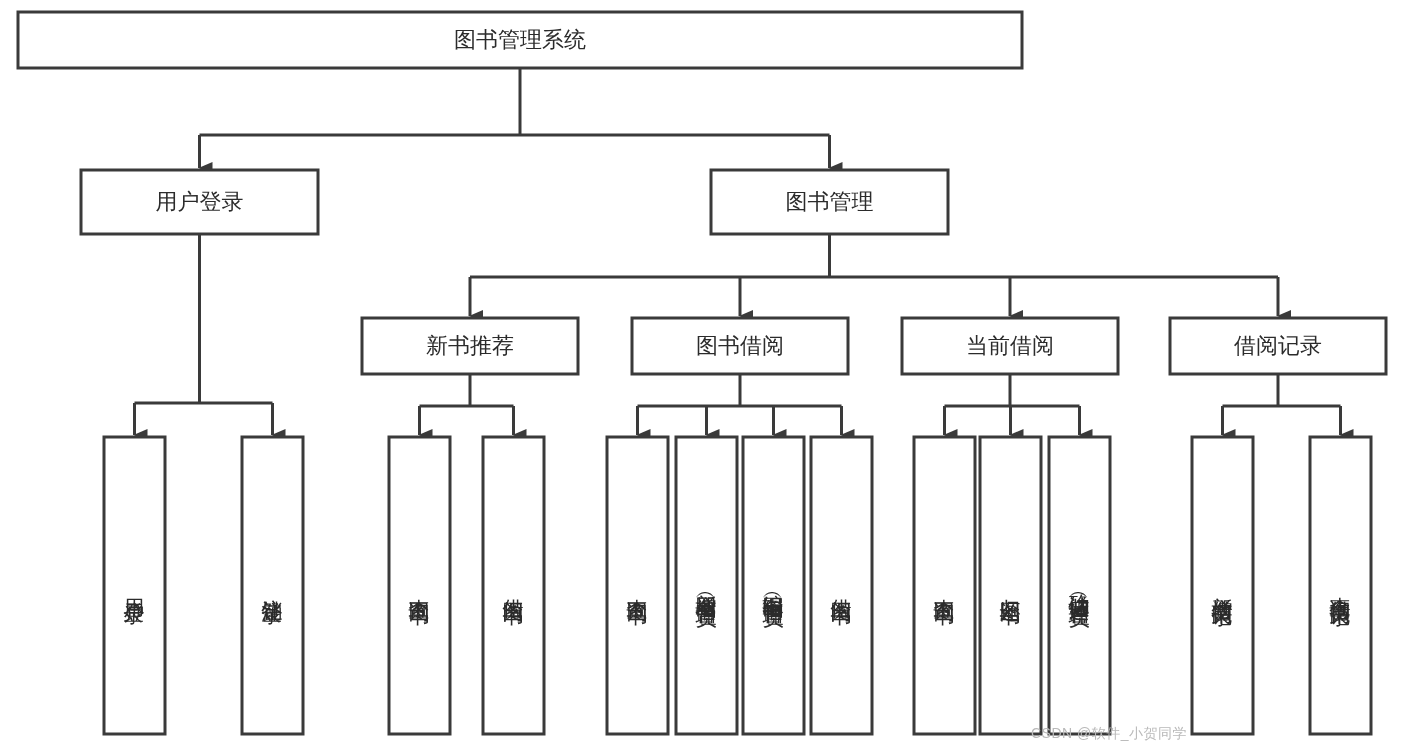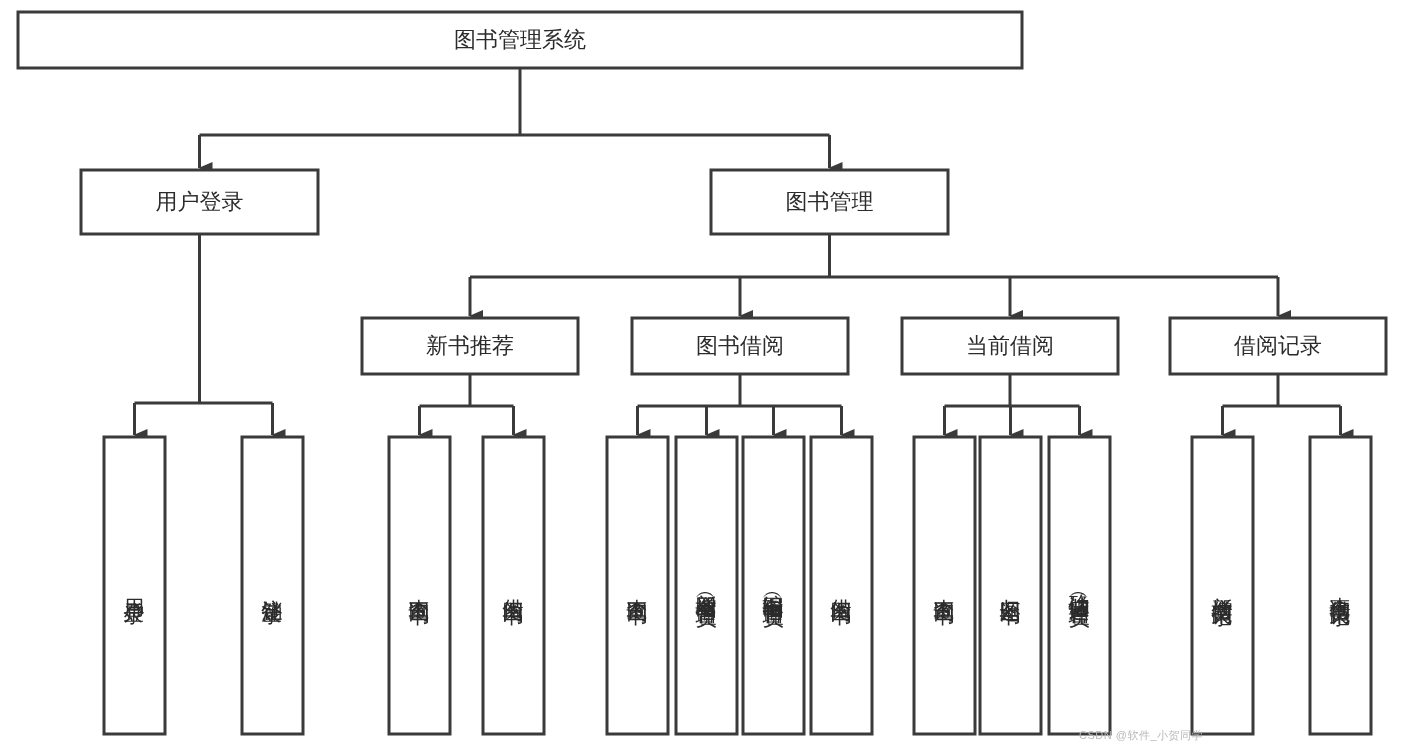--- a/index.html
+++ b/index.html
@@ -29,23 +29,23 @@
     line-height:1;
     display:flex;
     align-items:center;
     justify-content:center;
     text-align:center;
     white-space:nowrap;
     pointer-events:none;
   }
   .watermark{
     position:absolute;
-    right:10px;bottom:4px;
+    right:26px;bottom:4px;
     font-family:"Liberation Sans","DejaVu Sans",sans-serif;
-    font-size:11px;
+    font-size:14px;
     color:#b9b9b9;
     white-space:nowrap;
     letter-spacing:0.5px;
   }
 </style>
 </head>
 <body>
 
 <div id="stage">
 

